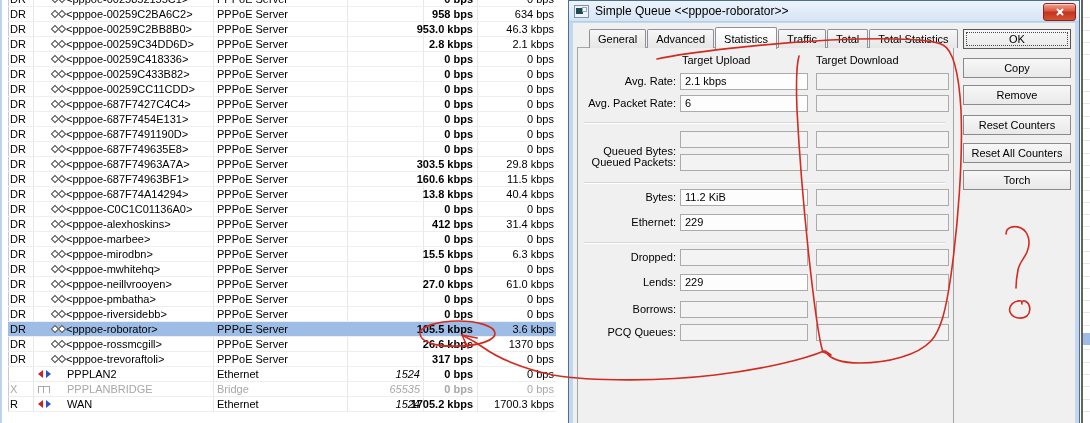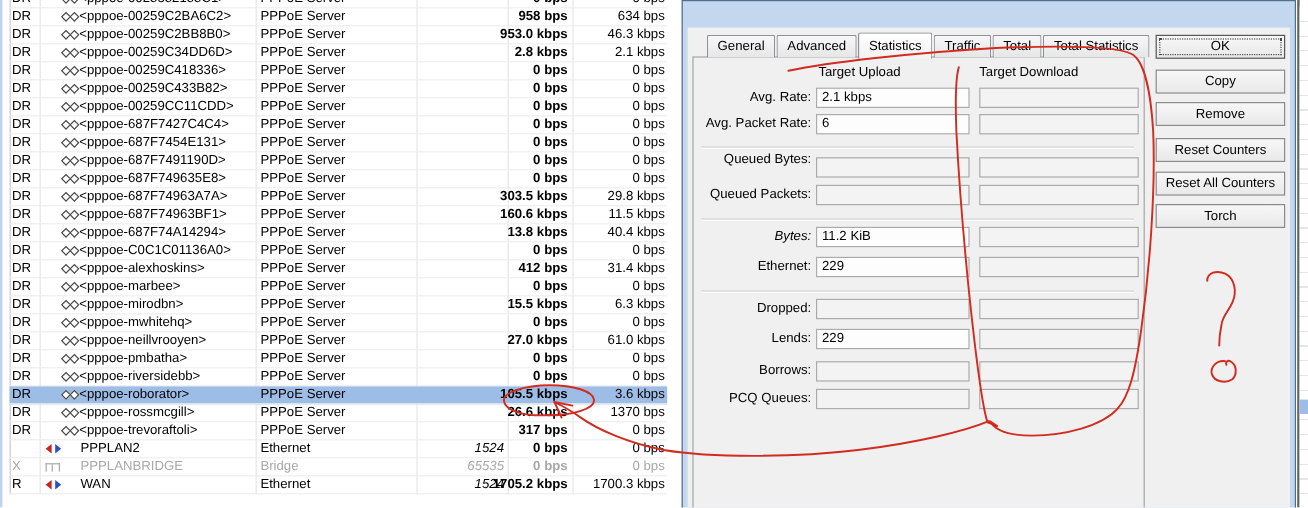--- a/index.html
+++ b/index.html
@@ -344,45 +344,50 @@
           <div class="c name ndyn">WAN</div>
           <div class="c type">Ethernet</div>
           <div class="c mtu">1524</div>
           <div class="c tx">1705.2 kbps</div>
           <div class="c rx">1700.3 kbps</div>
         </div>
       </div>
   </div>
 
   <div class="dialog">
+    <div class="titlebar">
+      <span class="title-icon"></span>
+      <span class="title-text">Simple Queue &lt;&lt;pppoe-roborator&gt;&gt;</span>
+      <span class="close-btn"></span>
+    </div>
     <div class="client">
       <div class="tabs">
           <div class="tab">General</div>
           <div class="tab">Advanced</div>
           <div class="tab active">Statistics</div>
           <div class="tab">Traffic</div>
           <div class="tab">Total</div>
           <div class="tab">Total Statistics</div>
         </div>
       <div class="page">
         <div class="colhead up">Target Upload</div>
         <div class="colhead dn">Target Download</div>
       <div class="flabel" style="top: 27px;">Avg. Rate:</div>
           <div class="fbox up filled" style="top: 25px;">2.1 kbps</div>
           <div class="fbox dn" style="top: 25px;"></div>
           <div class="flabel" style="top: 49px;">Avg. Packet Rate:</div>
           <div class="fbox up filled" style="top: 47px;">6</div>
           <div class="fbox dn" style="top: 47px;"></div>
-          <div class="flabel" style="top: 79px;">Queued Bytes:</div>
+          <div class="flabel" style="top: 97px;">Queued Bytes:</div>
           <div class="fbox up" style="top: 83px;"></div>
           <div class="fbox dn" style="top: 83px;"></div>
           <div class="flabel" style="top: 108px;">Queued Packets:</div>
           <div class="fbox up" style="top: 106px;"></div>
           <div class="fbox dn" style="top: 106px;"></div>
-          <div class="flabel" style="top: 143px; font-style: italic;">Bytes:</div>
+          <div class="flabel" style="top: 143px;">Bytes:</div>
           <div class="fbox up filled" style="top: 141px;">11.2 KiB</div>
           <div class="fbox dn" style="top: 141px;"></div>
           <div class="flabel" style="top: 168px;">Ethernet:</div>
           <div class="fbox up filled" style="top: 166px;">229</div>
           <div class="fbox dn" style="top: 166px;"></div>
           <div class="flabel" style="top: 203px;">Dropped:</div>
           <div class="fbox up" style="top: 201px;"></div>
           <div class="fbox dn" style="top: 201px;"></div>
           <div class="flabel" style="top: 228px;">Lends:</div>
           <div class="fbox up filled" style="top: 226px;">229</div>

